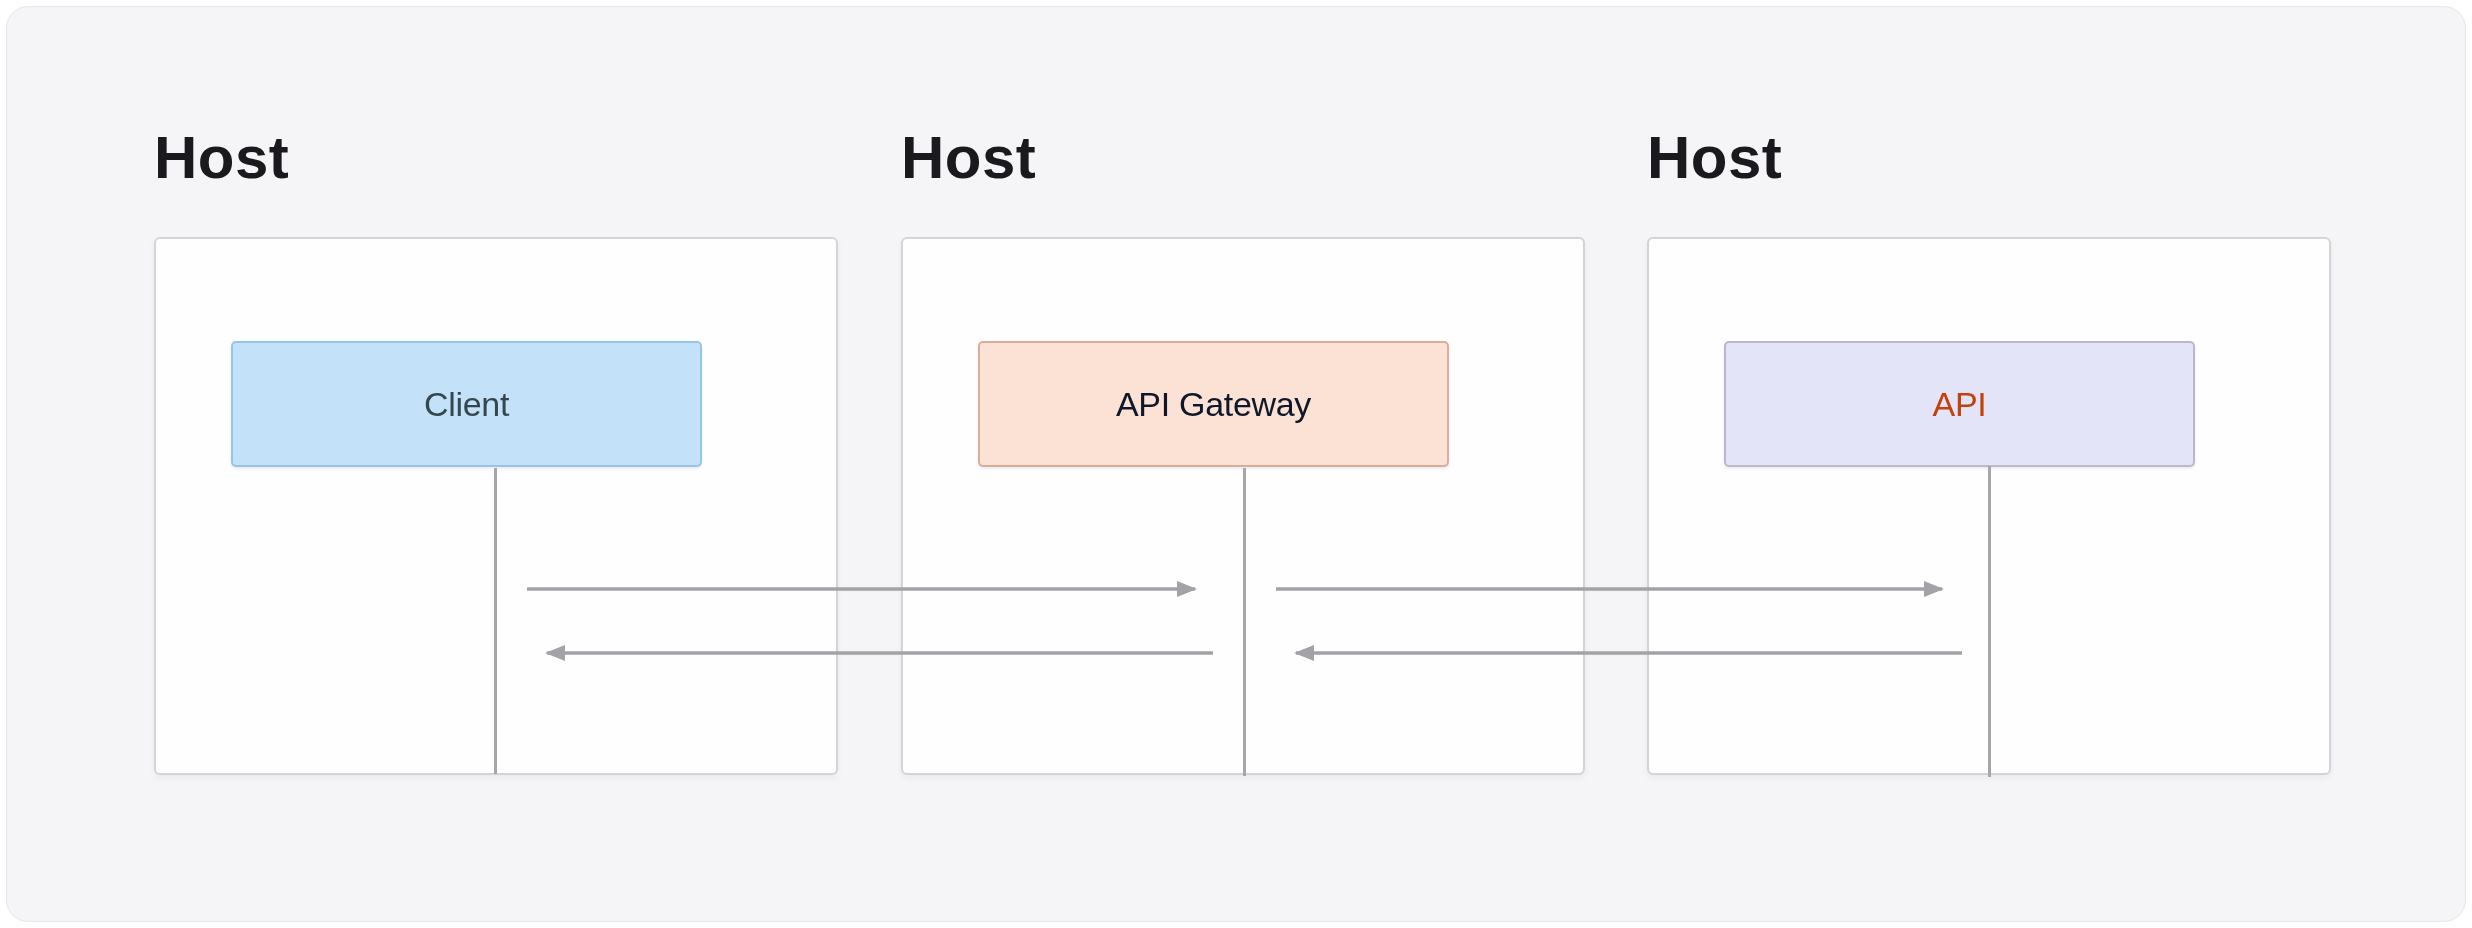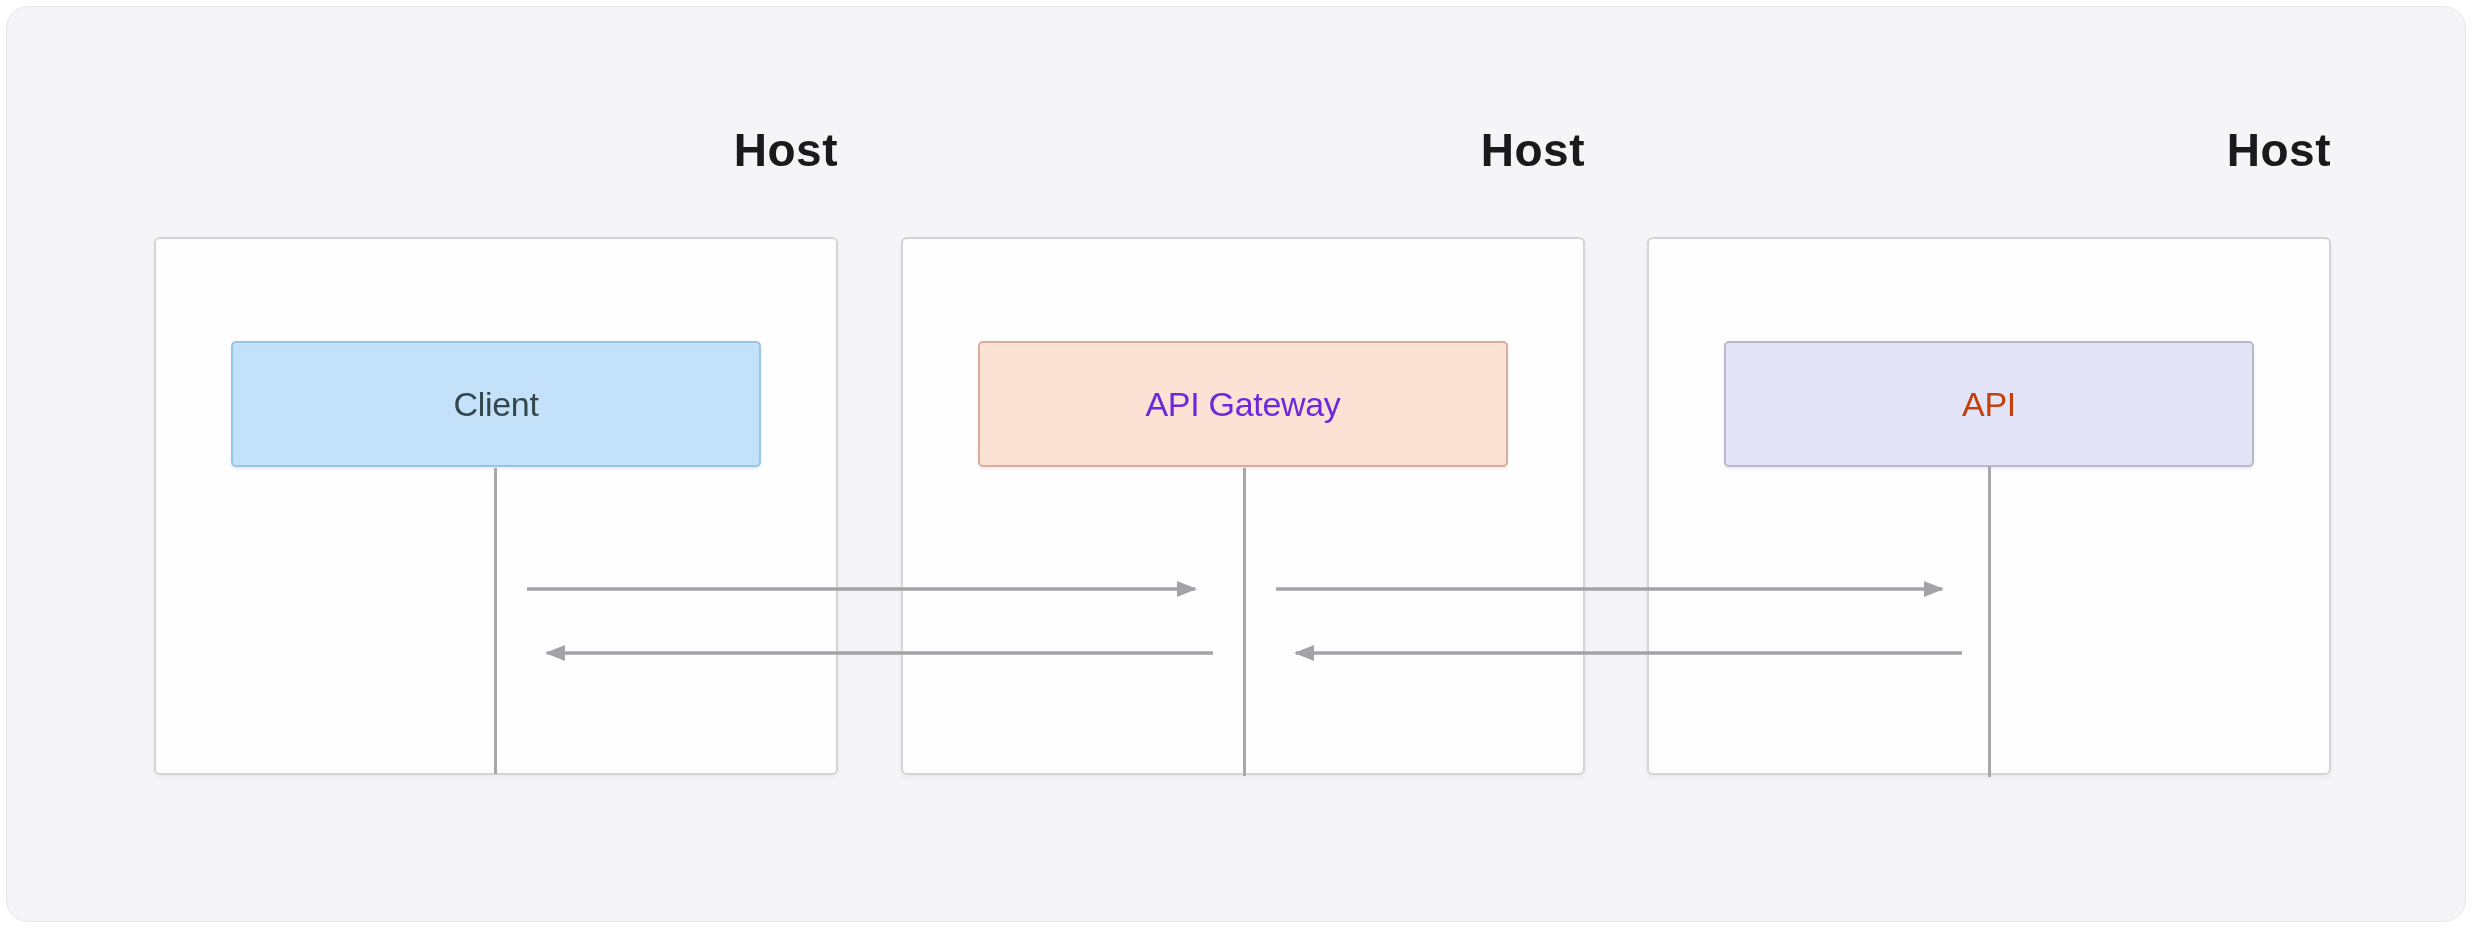--- a/index.html
+++ b/index.html
@@ -23,22 +23,22 @@
     border-radius: 22px;
   }
   .stage {
     position: absolute;
     inset: 0;
   }
   .host-title {
     position: absolute;
     top: 116px;
     width: 684px;
-    text-align: right;
-    font-size: 46px;
+    text-align: left;
+    font-size: 60px;
     font-weight: 700;
     letter-spacing: 0.5px;
     color: #1a1a1e;
   }
   .host-title.h1 { left: 147px; }
   .host-title.h2 { left: 894px; }
   .host-title.h3 { left: 1640px; }
 
   .host-container {
     position: absolute;
@@ -52,21 +52,21 @@
     box-shadow: 0 3px 6px rgba(40, 40, 60, 0.05);
   }
   .host-container.c1 { left: 147px; }
   .host-container.c2 { left: 894px; }
   .host-container.c3 { left: 1640px; }
 
   .node {
     position: absolute;
     top: 102px;
     left: 75px;
-    width: 530px;
+    width: 471px;
     height: 126px;
     border-radius: 5px;
     border: 2px solid transparent;
     box-sizing: border-box;
     display: flex;
     align-items: center;
     justify-content: center;
     box-shadow: 0 2px 3px rgba(60, 70, 90, 0.10);
   }
   .node-label {
@@ -100,21 +100,21 @@
       <div class="host-title h2">Host</div>
       <div class="host-title h3">Host</div>
 
       <div class="host-container c1">
         <div class="node" style="background-color: rgb(195, 225, 249); border-color: rgb(151, 197, 232); color: rgb(53, 70, 79);">
           <span class="node-label">Client</span>
         </div>
       </div>
 
       <div class="host-container c2">
-        <div class="node" style="background-color: rgb(252, 226, 213); border-color: rgb(216, 173, 154); color: #6d28d9; text-align: right;">
+        <div class="node" style="background-color: rgb(252, 226, 213); border-color: rgb(216, 173, 154); color: #0f172a; text-align: right;">
           <span class="node-label">API Gateway</span>
         </div>
       </div>
 
       <div class="host-container c3">
         <div class="node" style="background-color: rgb(228, 228, 248); border-color: rgb(185, 184, 204); color: #c2410c;">
           <span class="node-label">API</span>
         </div>
       </div>
 

